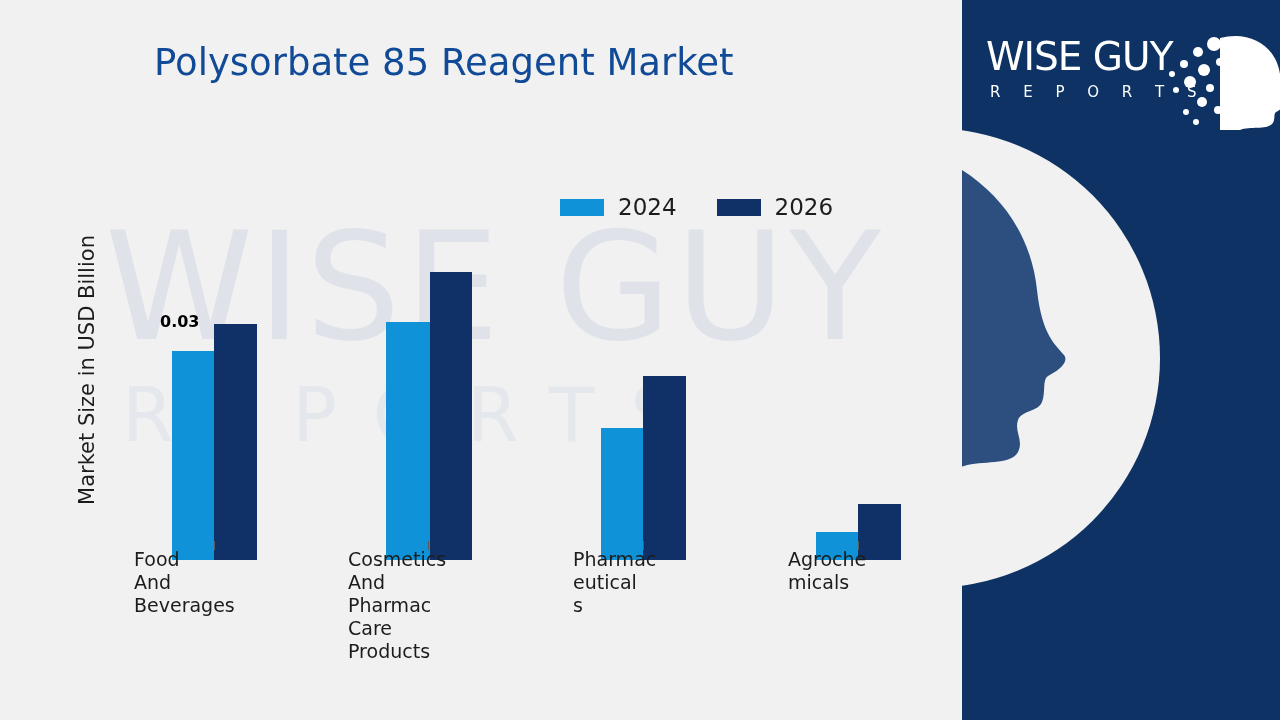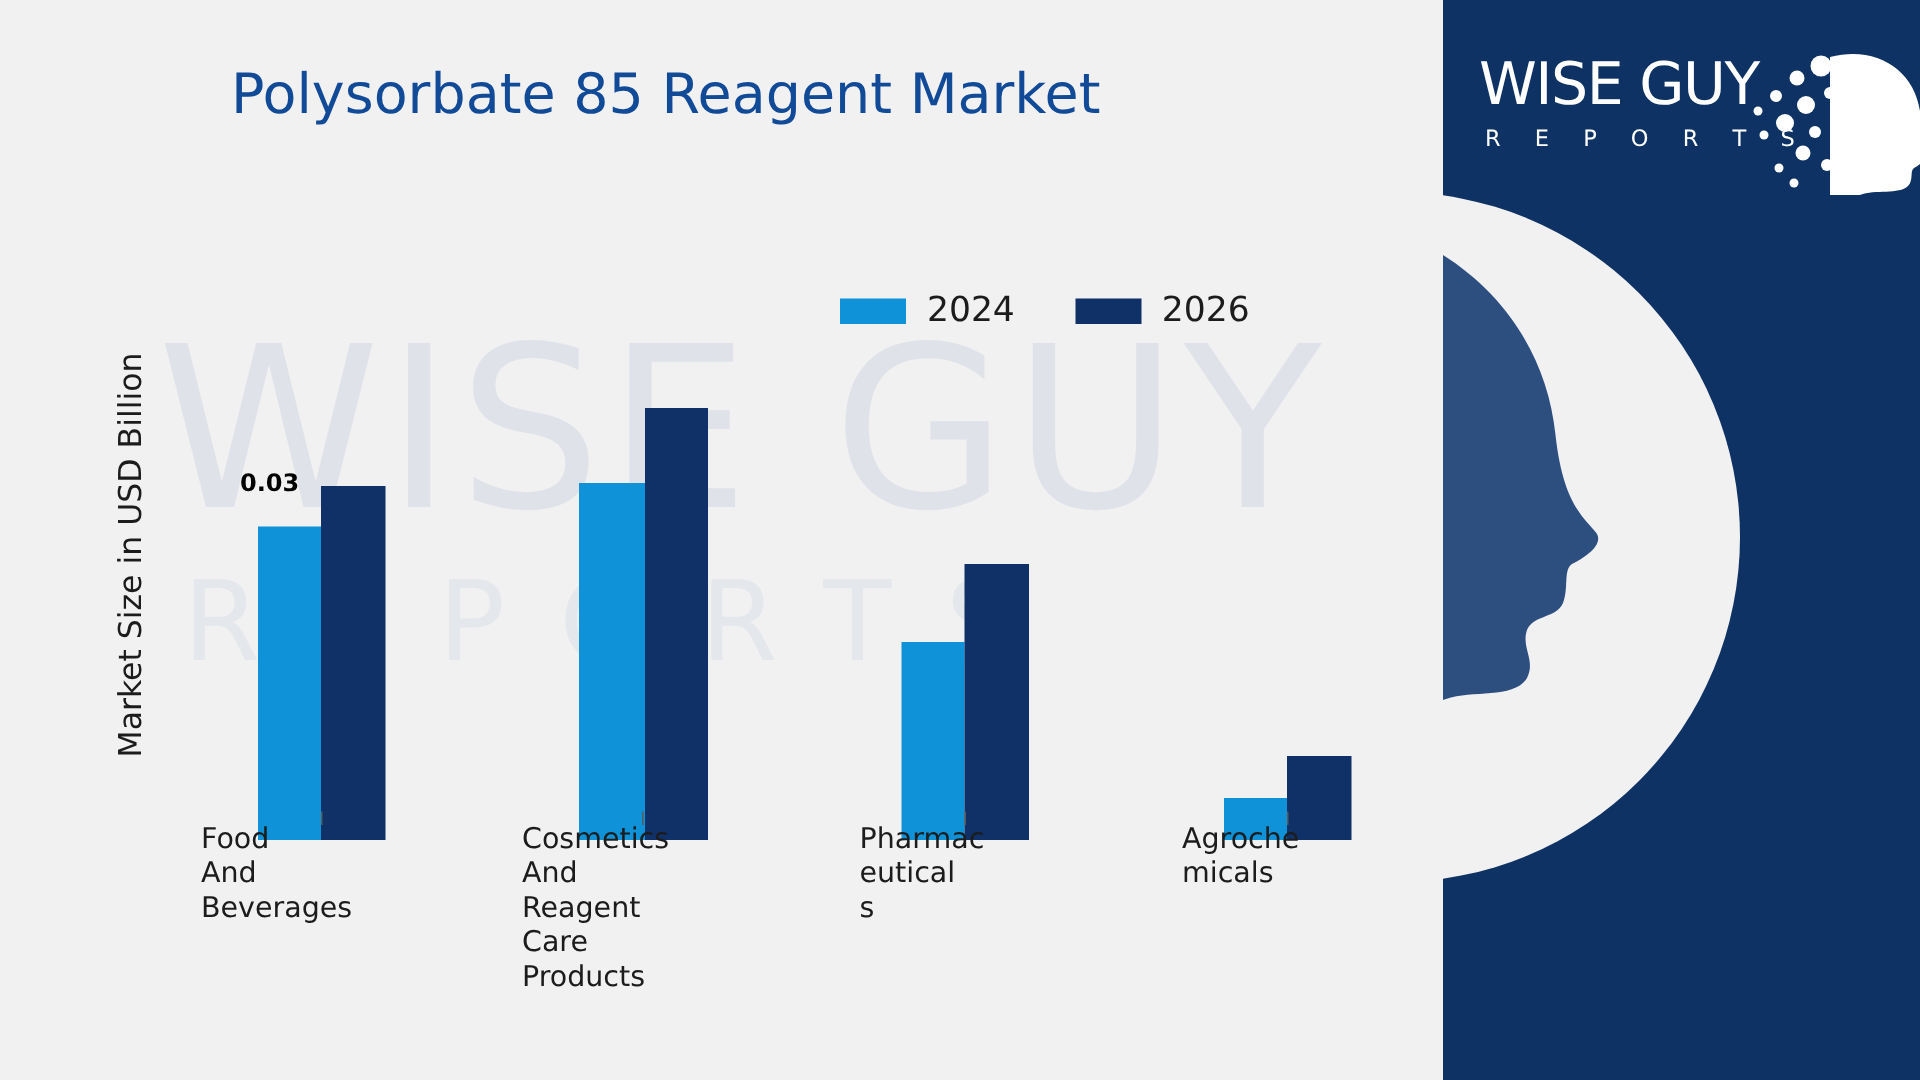--- a/index.html
+++ b/index.html
@@ -267,21 +267,21 @@
     <div class="tick" style="left:214px;top:541px;"></div>
     <div class="tick" style="left:428px;top:541px;"></div>
     <div class="tick" style="left:643px;top:541px;"></div>
     <div class="tick" style="left:858px;top:541px;"></div>
 
     <div class="cat-label" style="left:134px;top:548px;width:160px;">Food
 And
 Beverages</div>
     <div class="cat-label" style="left:348px;top:548px;width:160px;">Cosmetics
 And
-Reagent
+Pharmac
 Care
 Products</div>
     <div class="cat-label" style="left:573px;top:548px;width:140px;">Pharmac
 eutical
 s</div>
     <div class="cat-label" style="left:788px;top:548px;width:140px;">Agroche
 micals</div>
 
   </div>
 

